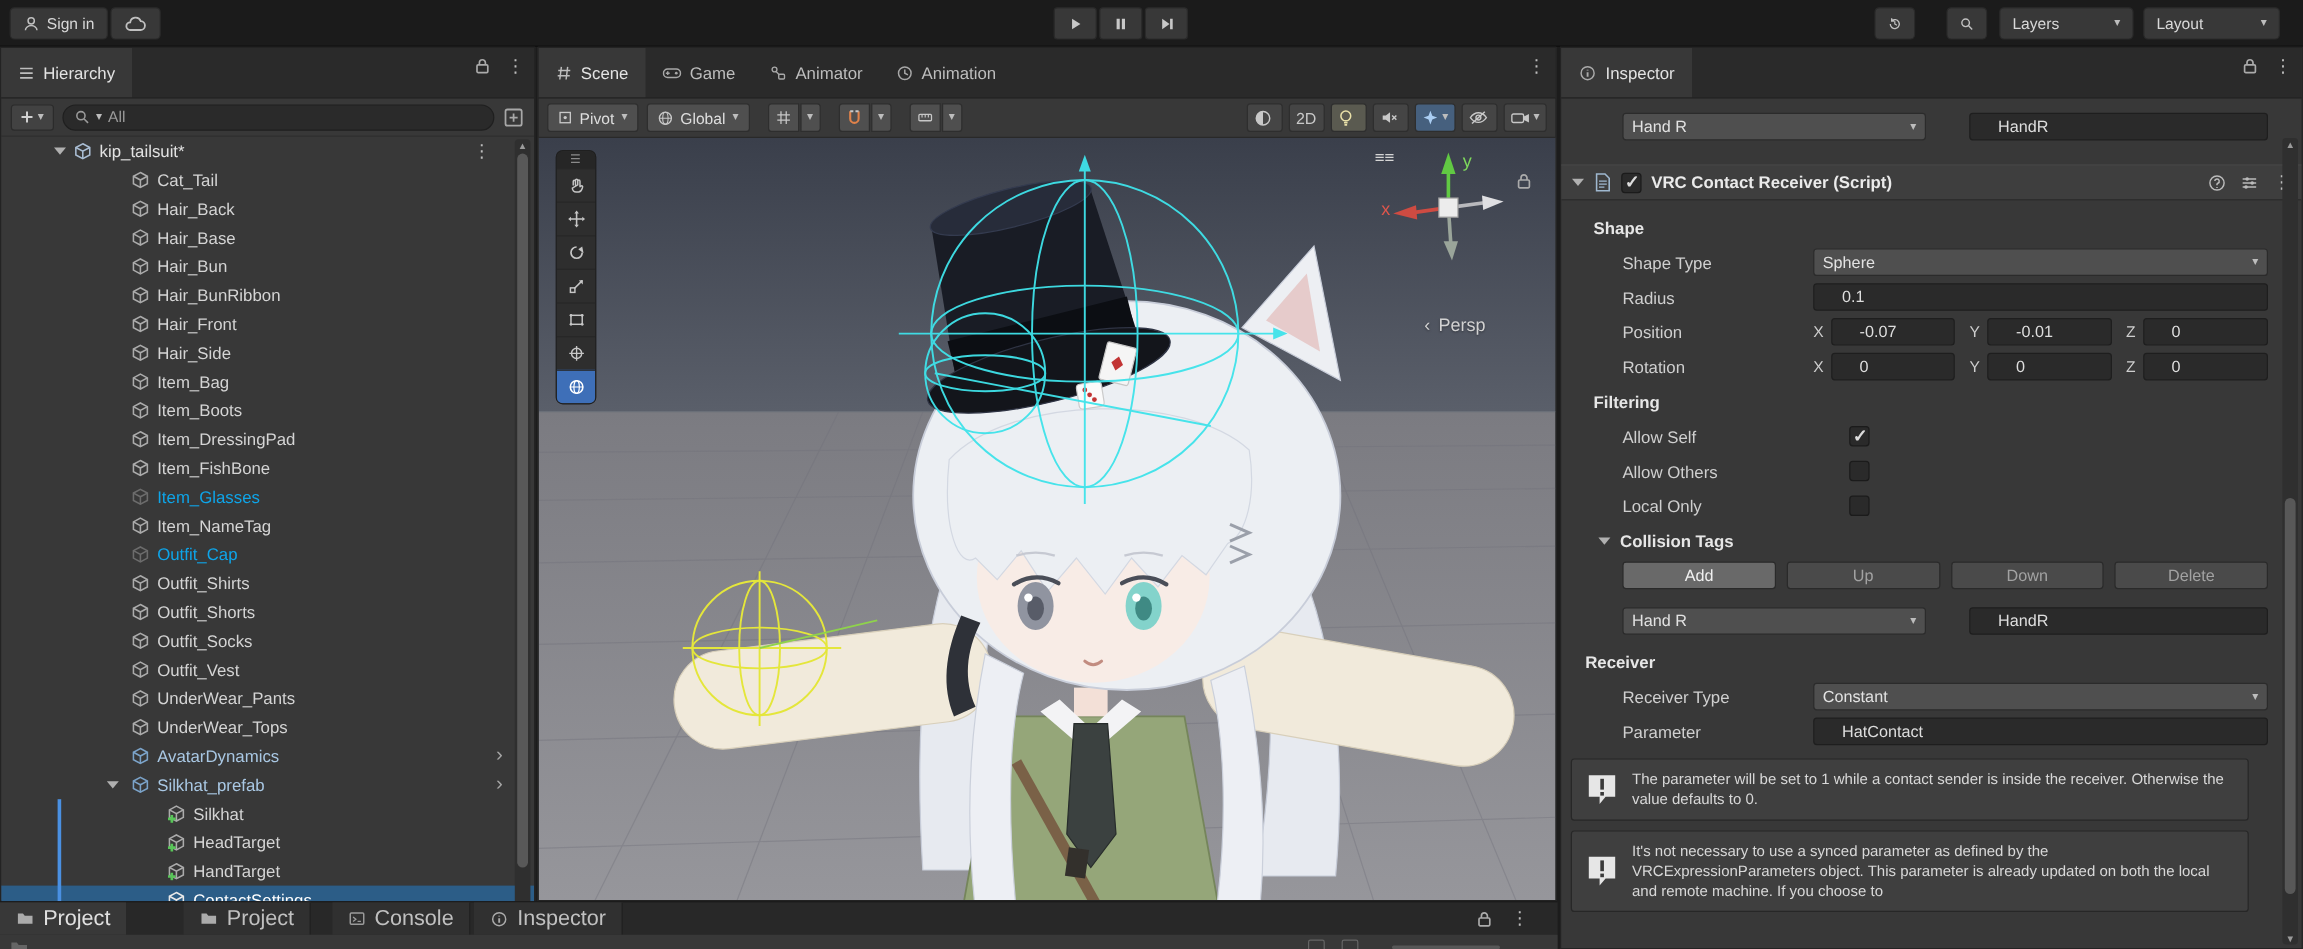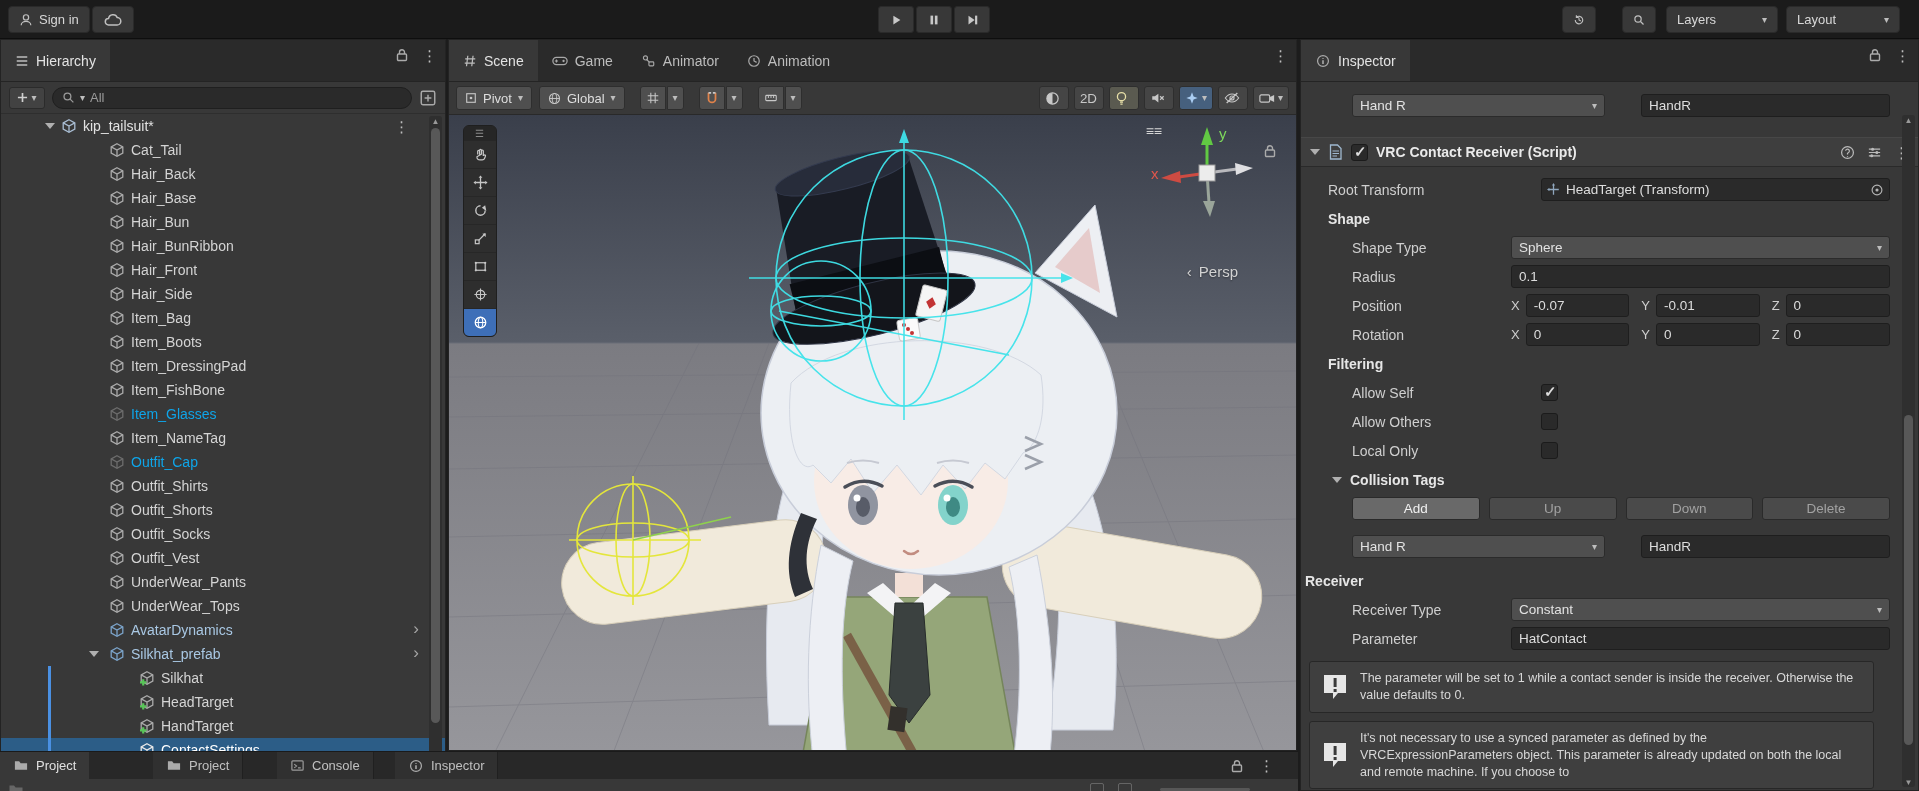--- a/index.html
+++ b/index.html
@@ -61,21 +61,21 @@
 .vham{position:absolute;right:134px;top:8px;color:#d6d6d6;font-size:14px;letter-spacing:0}
 .vlock{position:absolute;right:18px;top:28px;color:#cccccc}
 
 .insp{left:1300px;top:39px;width:619px;height:752px;display:flex;flex-direction:column}
 .icontent{position:relative;flex:1;overflow:hidden}
 .selrow{display:flex;align-items:center;margin:12px 28px 0 51px;gap:36px}
 .selrow .dd{width:253px}
 .selrow .tf{flex:1}
 .dd{height:23px;background:#4f4f4f;border:1px solid #2b2b2b;border-radius:3px;display:flex;align-items:center;padding:0 7px;font-size:13.5px;color:#e2e2e2}
 .dd .caret{margin-left:auto}
-.tf{height:23px;background:#2a2a2a;border:1px solid #1e1e1e;border-radius:3px;display:flex;align-items:center;padding:0 7px;font-size:13.5px;color:#dedede}
+.tf{height:23px;background:#2a2a2a;border:1px solid #1e1e1e;border-radius:3px;display:flex;align-items:center;padding:0 23px;font-size:13.5px;color:#dedede}
 .comph{height:30px;background:#3e3e3e;border-top:1px solid #474747;border-bottom:1px solid #2a2a2a;display:flex;align-items:center;padding:0 9px;gap:8px;margin-top:20px}
 .comph .ctitle{font-weight:bold;font-size:14px;color:#eaeaea}
 .comph .cright{margin-left:auto;display:flex;gap:12px;align-items:center;color:#bbbbbb}
 .cb{width:17px;height:17px;background:#2a2a2a;border:1px solid #1b1b1b;border-radius:3px;position:relative;flex:0 0 17px}
 .cb.checked::after{content:"\2713";position:absolute;left:2px;top:-2px;color:#dcdcdc;font-size:15px;font-weight:bold}
 .prow{display:flex;align-items:center;height:29px;padding-left:27px;padding-right:28px}
 .plabel{width:183px;font-size:14px;color:#cfcfcf;flex:0 0 183px}
 .plabel.ind{padding-left:24px}
 .plabel.w213{width:213px;flex:0 0 213px}
 .prow .dd,.prow .tf{flex:1}
@@ -91,21 +91,21 @@
 .tagbtn{flex:1;height:23px;border-radius:3px;border:1px solid #2a2a2a;display:flex;align-items:center;justify-content:center;font-size:13.5px;background:#4a4a4a;color:#a2a2a2}
 .tagbtn.primary{background:#696969;color:#f0f0f0}
 .helpbox{margin:8px 44px 0 8px;background:#3f3f3f;border:1px solid #272727;border-radius:3px;display:flex;gap:10px;padding:8px 10px;align-items:center}
 .helpbox .htext{font-size:12.5px;line-height:1.35;color:#d8d8d8}
 .hicon{flex:0 0 30px}
 .iscroll{position:absolute;right:3px;top:33px;width:13px;bottom:3px;background:#2f2f2f;border-radius:3px}
 .iscroll .arr{position:absolute;left:0;width:13px;height:10px;display:flex;align-items:center;justify-content:center;color:#9a9a9a;font-size:8px}
 .iscroll .vthumb{left:2px;right:2px}
 
 .bottombar{position:absolute;left:0;top:751px;width:1298px;height:40px;background:#282828;border-top:1px solid #1a1a1a}
-.btab{position:absolute;top:0;height:27px;display:flex;align-items:center;gap:7px;padding:0 13px;font-size:13px;color:#c0c0c0;background:#303030;border-right:1px solid #202020}
+.btab{position:absolute;top:0;height:27px;display:flex;align-items:center;gap:7px;padding:0 13px;font-size:18px;color:#c0c0c0;background:#303030;border-right:1px solid #202020}
 .btab.active{background:#383838;color:#e0e0e0;border-right:none}
 .bstrip{position:absolute;left:0;top:27px;width:1298px;height:13px;background:#383838;overflow:hidden}
 .bb-right{position:absolute;right:24px;top:0;height:27px;display:flex;align-items:center;gap:14px;color:#b8b8b8}
 .dim{opacity:.4}
 </style>
 </head>
 <body>
 
 <svg width="0" height="0" style="position:absolute">
   <defs>
@@ -738,37 +738,20 @@
         <svg width="15" height="15" viewBox="0 0 16 16">
             <path d="M2 4.5 H14 M2 8 H14 M2 11.5 H14" stroke="#bbb" stroke-width="1.3"></path>
             <circle cx="6" cy="4.5" r="1.6" fill="#bbb"></circle>
             <circle cx="10.5" cy="8" r="1.6" fill="#bbb"></circle>
             <circle cx="5" cy="11.5" r="1.6" fill="#bbb"></circle>
           </svg>
         <span class="kebab">⋮</span>
       </span>
     </div>
     <div style="height:8px"></div>
-    <div class="prow">
-      <span class="plabel w213">Root Transform</span>
-      <div class="objf">
-        <svg width="13" height="13" viewBox="0 0 16 16">
-            <path d="M8 1.5 V14.5 M1.5 8 H14.5" stroke="#8fa6bd" stroke-width="1.6"></path>
-            <polygon points="8,0 6.2,3 9.8,3" fill="#8fa6bd"></polygon>
-            <polygon points="0,8 3,6.2 3,9.8" fill="#8fa6bd"></polygon>
-          </svg>
-        <span>HeadTarget (Transform)</span>
-        <span class="picker">
-            <svg width="14" height="14" viewBox="0 0 16 16">
-              <circle cx="8" cy="8" r="5.6" fill="none" stroke="#b5b5b5" stroke-width="1.3"></circle>
-              <circle cx="8" cy="8" r="1.8" fill="#b5b5b5"></circle>
-            </svg>
-          </span>
-      </div>
-    </div>
     <div class="sect">Shape</div>
     <div class="prow">
       <span class="plabel ind">Shape Type</span>
       <div class="dd">
           <span>Sphere</span>
           <span class="caret">▾</span>
         </div>
     </div>
     <div class="prow">
       <span class="plabel ind">Radius</span>
@@ -849,21 +832,21 @@
     <div class="selrow" style="margin-top:0">
       <div class="dd">
           <span>Hand R</span>
           <span class="caret">▾</span>
         </div>
       <div class="tf">
           <span>HandR</span>
         </div>
     </div>
     <div style="height:8px"></div>
-    <div class="sect" style="padding-left:4px">Receiver</div>
+    <div class="sect" style="padding-left:20px">Receiver</div>
     <div class="prow">
       <span class="plabel ind">Receiver Type</span>
       <div class="dd">
           <span>Constant</span>
           <span class="caret">▾</span>
         </div>
     </div>
     <div class="prow">
       <span class="plabel ind">Parameter</span>
       <div class="tf">

